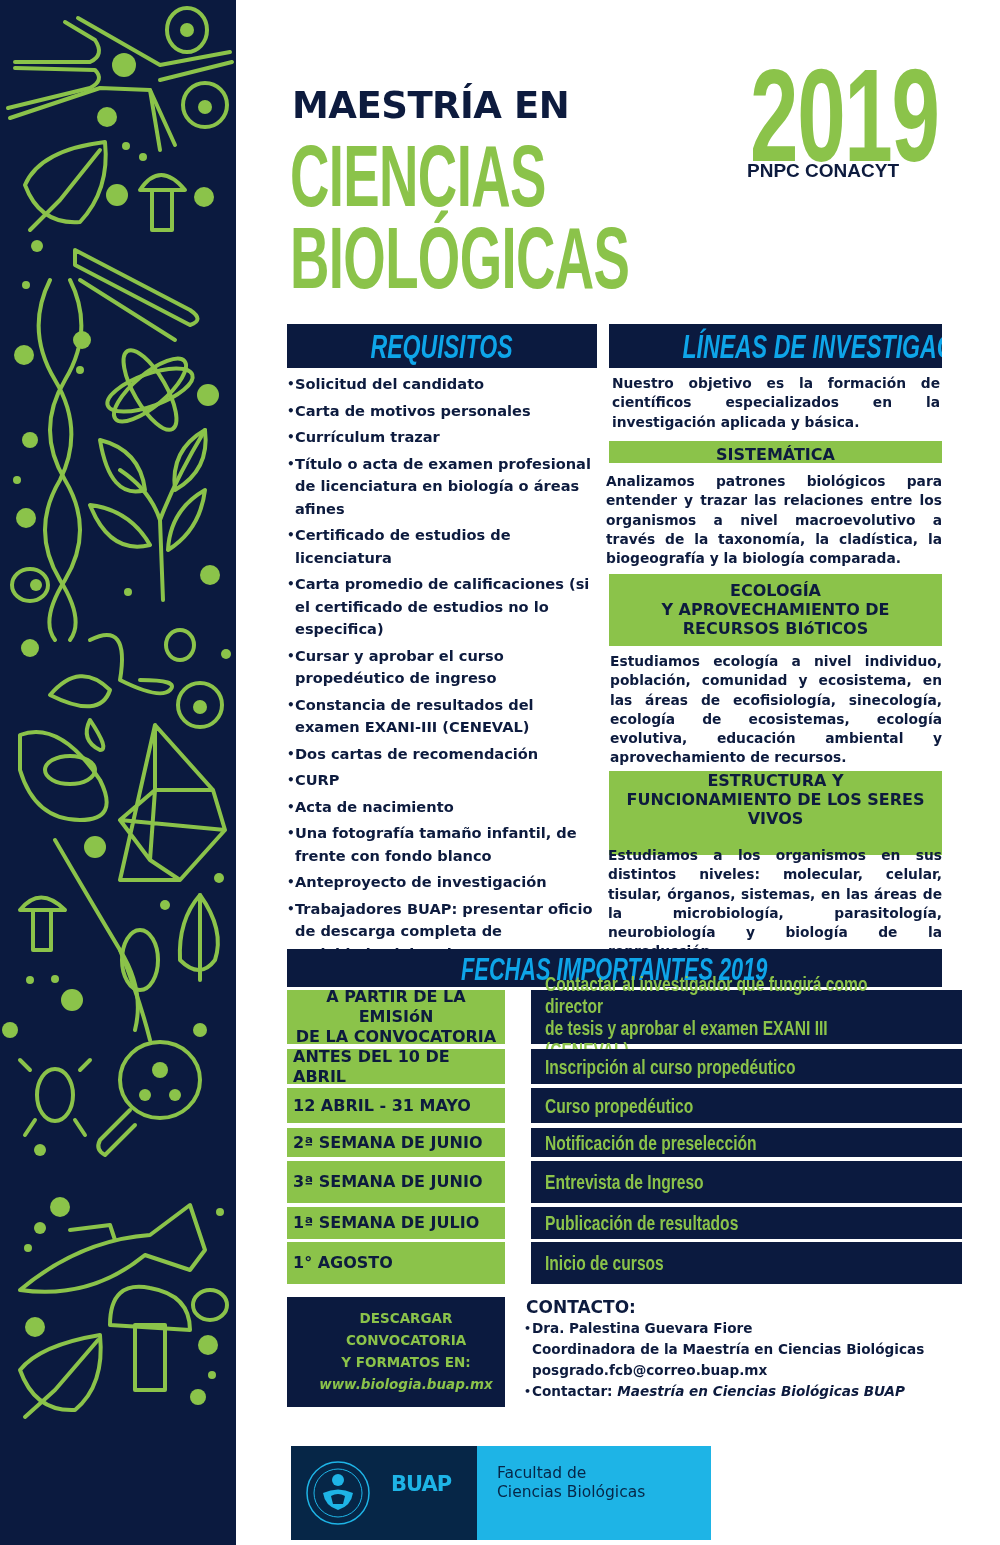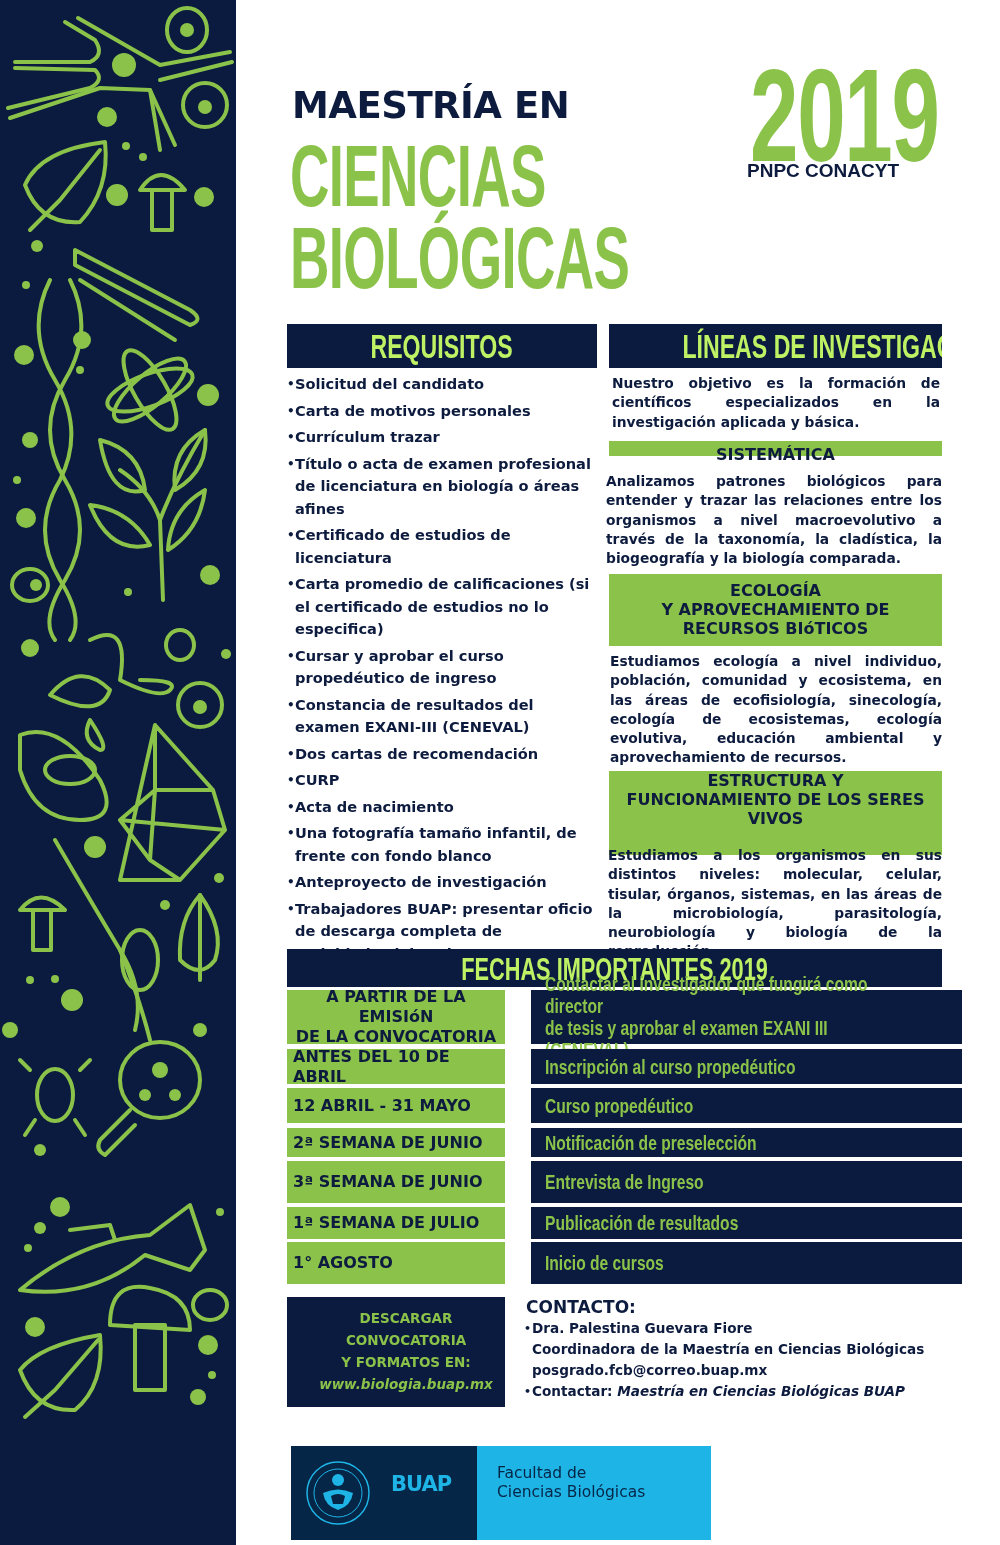--- a/index.html
+++ b/index.html
@@ -10,40 +10,40 @@
   .sidebar svg { position: absolute; left: 0; top: 0; }
 
   .title-top { position: absolute; left: 292px; top: 84px; font-family: "DejaVu Sans", sans-serif; font-weight: bold; font-size: 37px; color: #0d1b3e; letter-spacing: -0.5px; }
   .title-big { position: absolute; left: 290px; font-family: "Liberation Sans", sans-serif; font-weight: bold; color: #8bc34a; font-size: 88px; line-height: 1; transform: scaleX(0.62); transform-origin: left top; white-space: nowrap; letter-spacing: -1px; }
   .title-big.l1 { top: 132px; }
   .title-big.l2 { top: 214px; }
 
   .year { position: absolute; left: 750px; top: 50px; font-family: "Liberation Sans", sans-serif; font-weight: bold; color: #8bc34a; font-size: 132px; line-height: 1; transform: scaleX(0.66); transform-origin: left top; letter-spacing: -2px; }
   .pnpc { position: absolute; left: 747px; top: 160px; font-family: Liberation Sans, sans-serif; font-weight: bold; font-size: 19px; color: #0d1b3e; }
 
-  .hdr { position: absolute; background: #0b1a3f; color: #bef264; text-align: center; overflow: hidden; }
+  .hdr { position: absolute; background: #0b1a3f; color: #0ea5e9; text-align: center; overflow: hidden; font-style: italic; }
   .hdr span { font-family: "Liberation Sans", sans-serif; font-weight: bold; display: inline-block; transform: scaleX(0.68); white-space: nowrap; }
 
   .req-hdr { left: 287px; top: 324px; width: 310px; height: 44px; }
   .req-hdr span { font-size: 34px; line-height: 44px; }
   .lin-hdr { left: 609px; top: 324px; width: 333px; height: 44px; }
   .lin-hdr span { font-size: 34px; line-height: 44px; }
 
   .req-list { position: absolute; left: 287px; top: 373px; width: 312px; list-style: none; font-size: 14.6px; font-weight: bold; line-height: 22.5px; color: #0d1b3e; }
   .req-list li { position: relative; padding-left: 8px; margin-bottom: 4px; }
   .req-list li::before { content: "•"; position: absolute; left: 0; top: 0; font-size: 12px; }
 
   .para { position: absolute; font-size: 13.8px; font-weight: bold; line-height: 19.3px; color: #0d1b3e; text-align: justify; }
   .p-intro { left: 612px; top: 374px; width: 328px; }
   .p-sis { left: 606px; top: 472px; width: 336px; }
   .p-eco { left: 610px; top: 652px; width: 332px; }
   .p-est { left: 608px; top: 846px; width: 334px; }
 
   .gbox { position: absolute; background: #8bc34a; color: #0d1b3e; text-align: center; font-weight: bold; font-size: 16px; line-height: 19px; }
-  .g-sis { left: 609px; top: 441px; width: 333px; height: 15px; padding-top: 4px; }
+  .g-sis { left: 609px; top: 441px; width: 333px; height: 22px; padding-top: 4px; }
   .g-eco { left: 609px; top: 574px; width: 333px; height: 72px; padding-top: 7px; }
   .g-est { left: 609px; top: 771px; width: 333px; height: 84px; }
 
   .fechas-hdr { left: 287px; top: 949px; width: 655px; height: 38px; }
   .fechas-hdr span { font-size: 32px; line-height: 40px; }
 
   .frow { position: absolute; left: 287px; width: 655px; }
   .fdate { position: absolute; left: 0; top: 0; width: 218px; height: 100%; background: #8bc34a; color: #0d1b3e; font-weight: bold; font-size: 16px; line-height: 20px; display: flex; align-items: center; padding-left: 6px; }
   .fdate.center { justify-content: center; padding-left: 0; text-align: center; }
   .fdesc { position: absolute; left: 224px; top: 0; width: 431px; height: 100%; background: #0b1a3f; color: #8bc34a; display: flex; align-items: center; padding-left: 14px; margin-left: 20px; }

